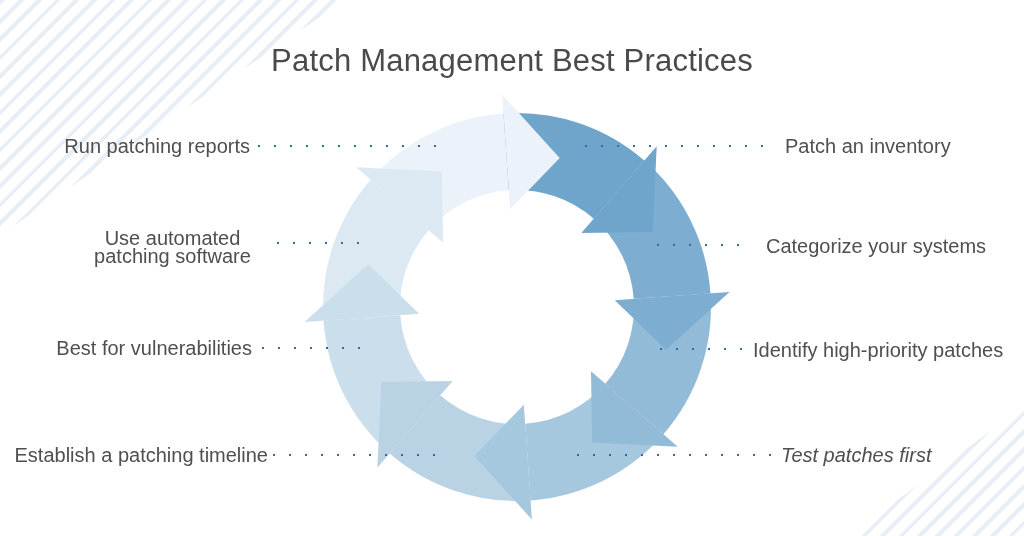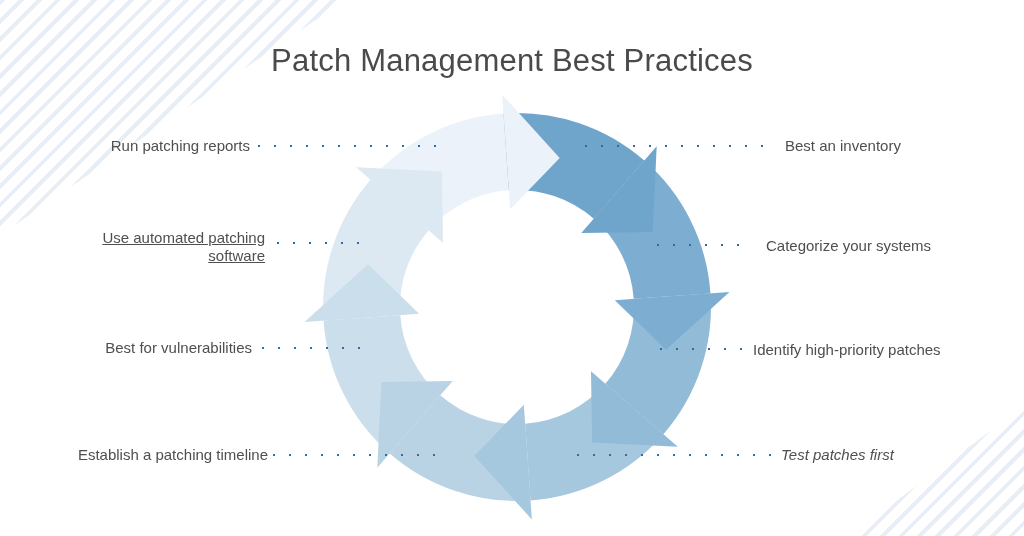--- a/index.html
+++ b/index.html
@@ -22,25 +22,25 @@
     font-size:31px;font-weight:500;letter-spacing:0.2px;
     color:var(--title);z-index:4;
   }
   svg.cycle{position:absolute;left:0;top:0;z-index:2;}
   .dots{
     position:absolute;height:2px;z-index:3;
     background-image:repeating-linear-gradient(to right, var(--dot) 0 2px, transparent 2px 16px);
   }
   .lbl{
     position:absolute;z-index:4;
-    font-size:15px;line-height:18px;color:var(--label);
+    font-size:20px;line-height:18px;color:var(--label);
     white-space:nowrap;
   }
   .lbl.right-align{text-align:right;}
-  .lbl.wrap{white-space:normal;text-align:right;text-decoration:underline;}
+  .lbl.wrap{white-space:normal;text-align:center;}
 </style>
 </head>
 <body>
 
 <div class="stage" style="--dot: #2F6CA4; --title: #4A4A4A; --label: #4F4F4F; --stripe: #E7EEF5;">
 
   <div class="stripe stripe-tl"></div>
   <div class="stripe stripe-br"></div>
 
   <h1 class="title">Patch Management Best Practices</h1>
@@ -71,18 +71,18 @@
   <div class="dots" style="left:262px;top:347px;width:98px;"></div>
   <div class="dots" style="left:660px;top:348px;width:89px;"></div>
   <div class="dots" style="left:273px;top:454px;width:170px;"></div>
   <div class="dots" style="left:577px;top:454px;width:194px;"></div>
 
   <div class="lbl right-align" style="right:774px;top:137px;">Run patching reports</div>
   <div class="lbl wrap" style="left:80px;top:229px;width:185px;">Use automated patching software</div>
   <div class="lbl right-align" style="right:772px;top:339px;">Best for vulnerabilities</div>
   <div class="lbl right-align" style="right:756px;top:446px;margin-left:14px;">Establish a patching timeline</div>
 
-  <div class="lbl" style="left:785px;top:137px;">Best an inventory</div>
+  <div class="lbl" style="left:785px;top:137px;">Patch an inventory</div>
   <div class="lbl" style="left:753px;top:341px;">Identify high-priority patches</div>
   <div class="lbl" style="left:766px;top:237px;">Categorize your systems</div>
   <div class="lbl" style="left:781px;top:446px;font-style:italic;">Test patches first</div>
 
 </div>
 
 </body></html>

